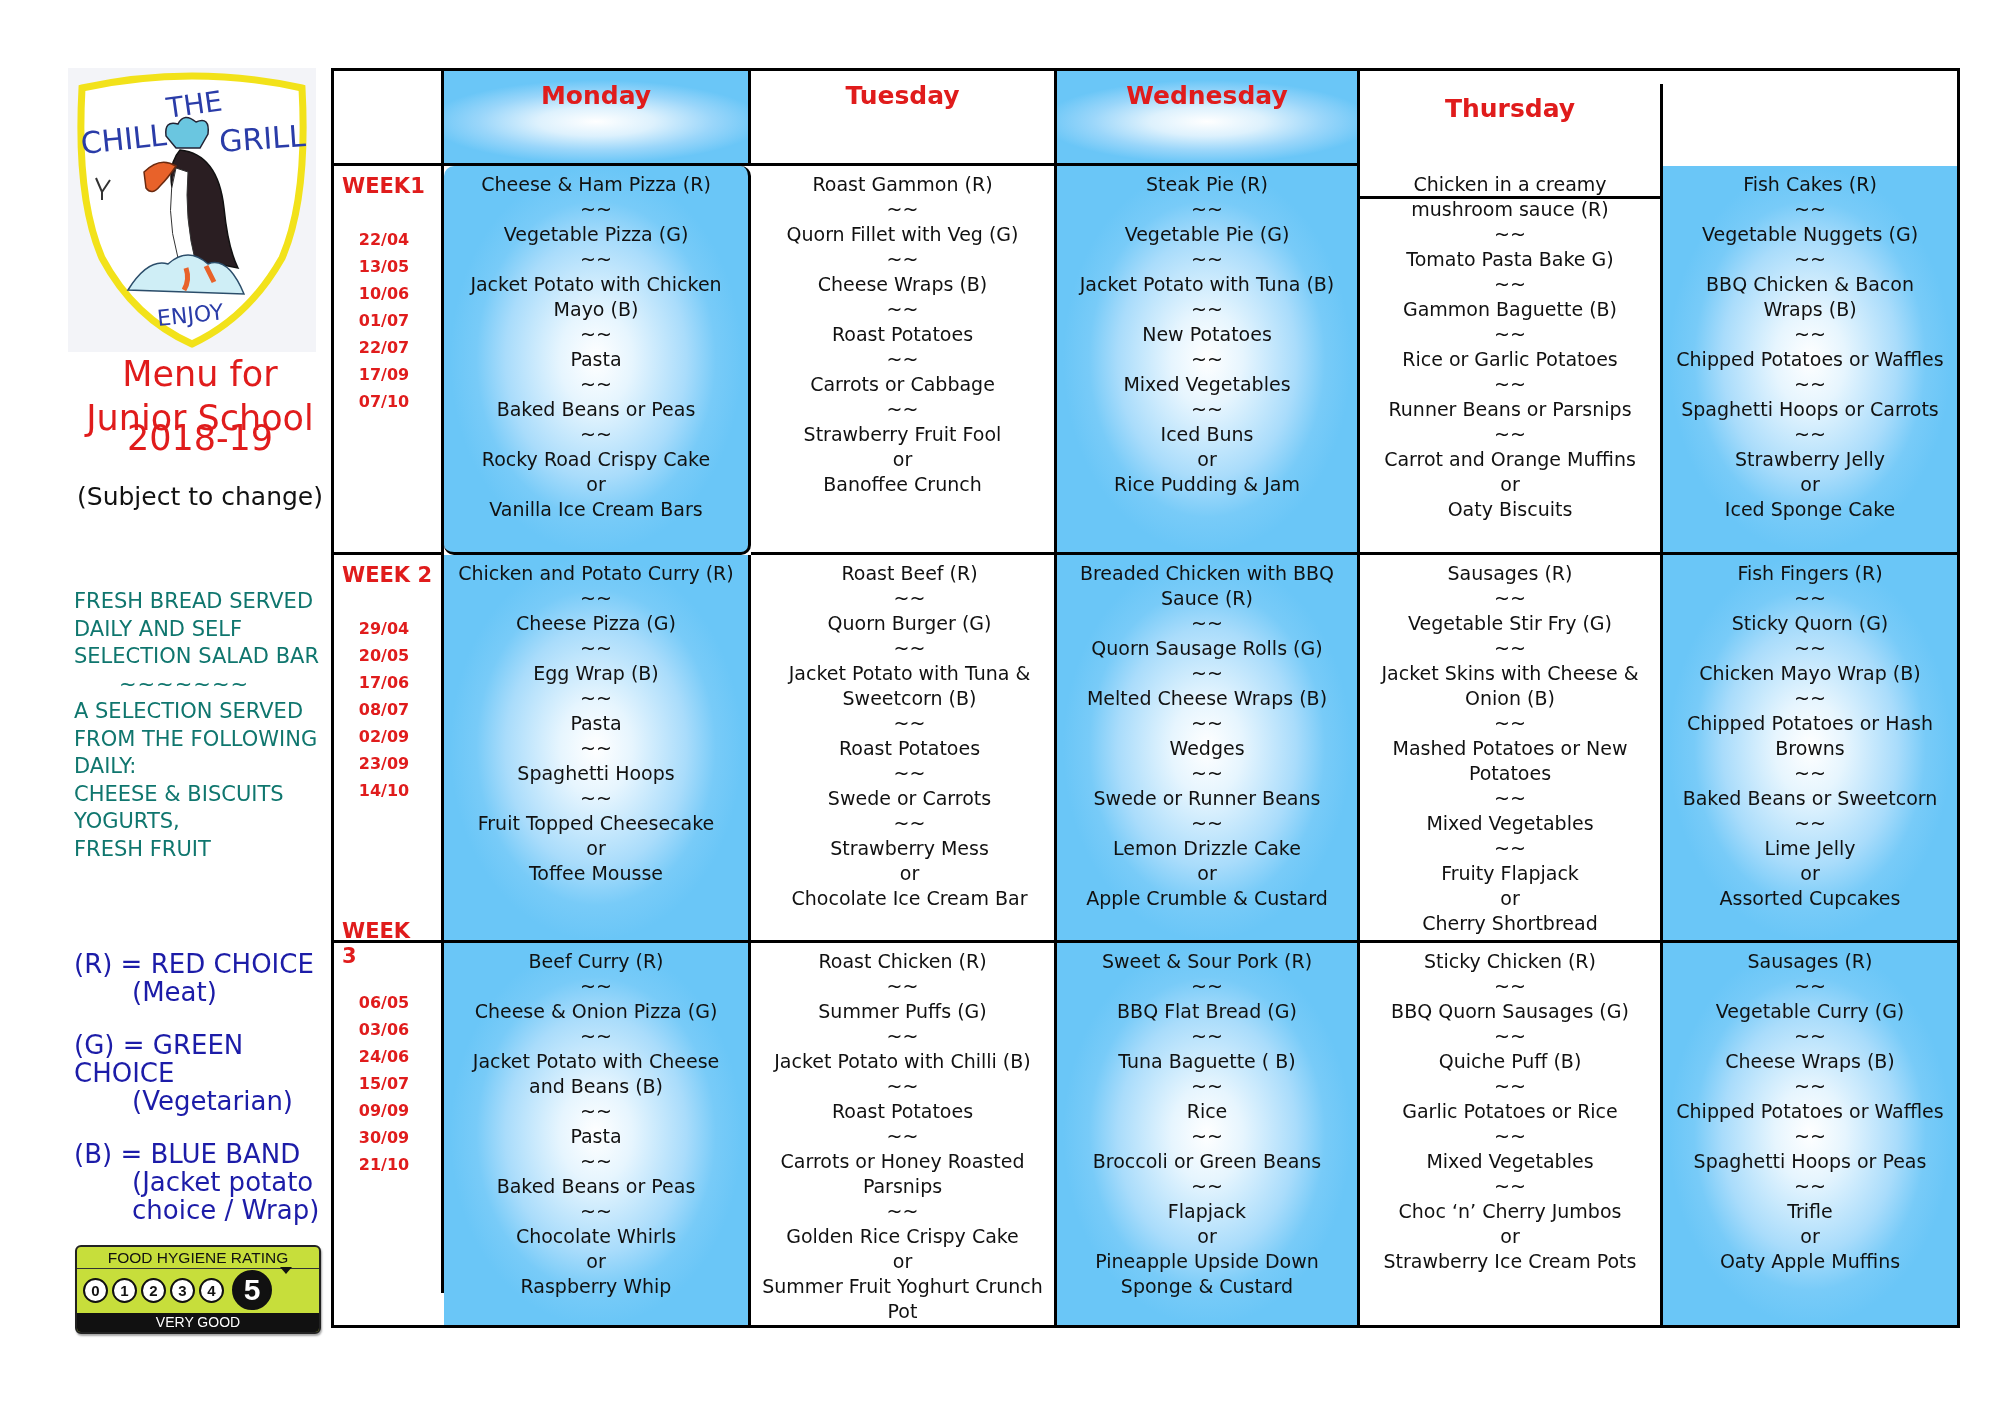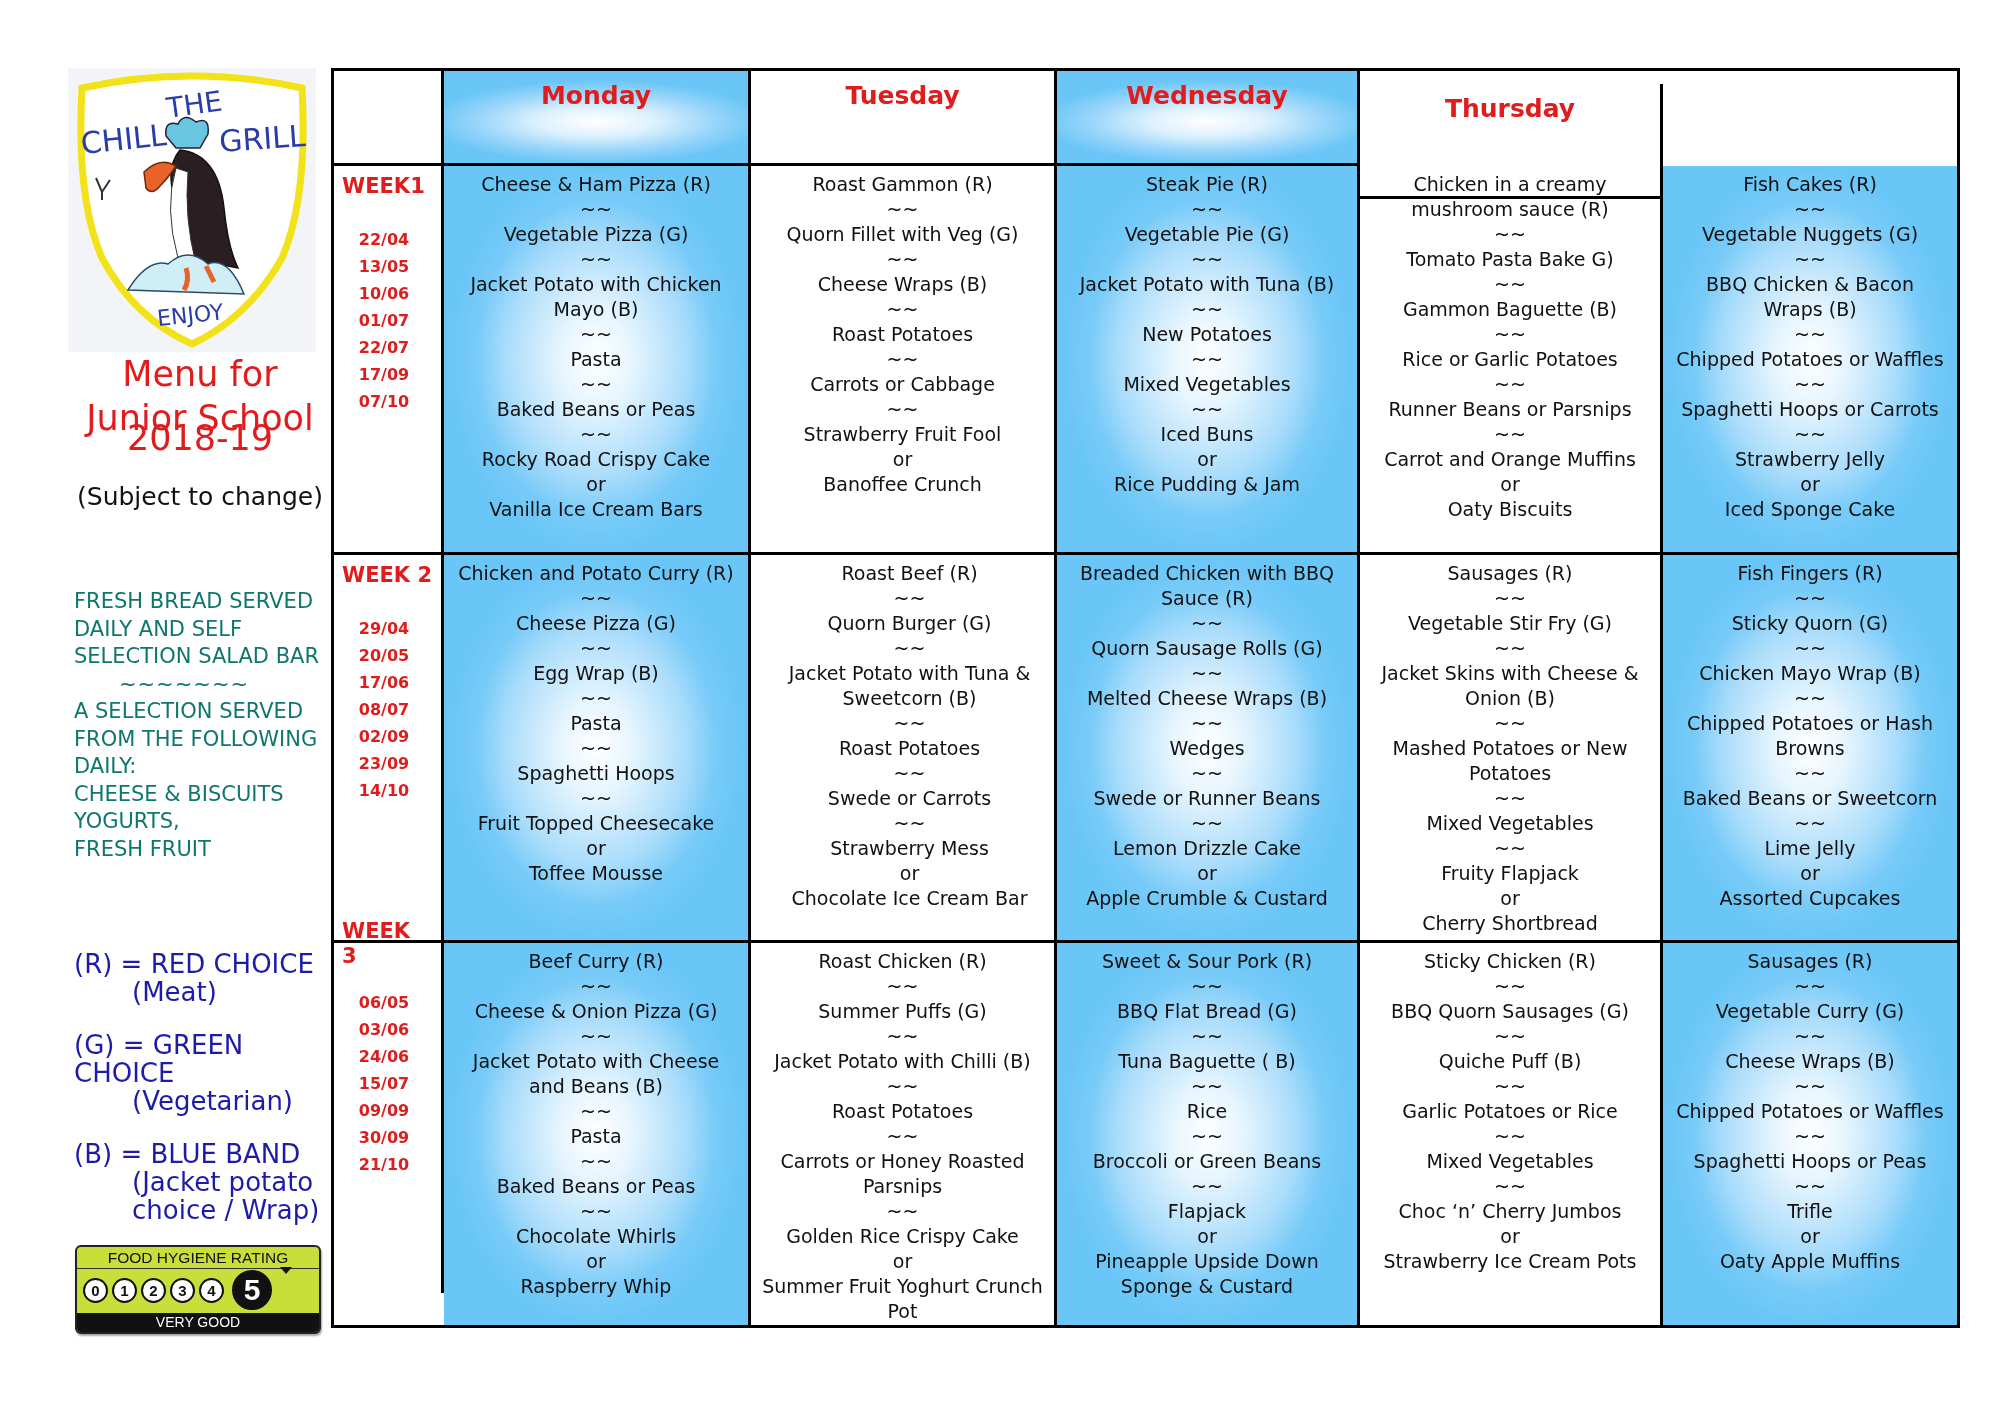--- a/index.html
+++ b/index.html
@@ -130,21 +130,21 @@
     <div class="week-dates">
       <div>22/04</div>
       <div>13/05</div>
       <div>10/06</div>
       <div>01/07</div>
       <div>22/07</div>
       <div>17/09</div>
       <div>07/10</div>
     </div>
   </div>
-  <div class="cell blue" style="left:110px;top:95px;width:307px;height:389px;">
+  <div class="cell blue" style="left:110px;top:95px;width:307px;height:389px;border-radius:10px;">
       <div class="dishes">
         <div>Cheese &amp; Ham Pizza (R)
 ~~
 Vegetable Pizza   (G)
 ~~
 Jacket Potato with Chicken
 Mayo (B)
 ~~
 Pasta
 ~~

